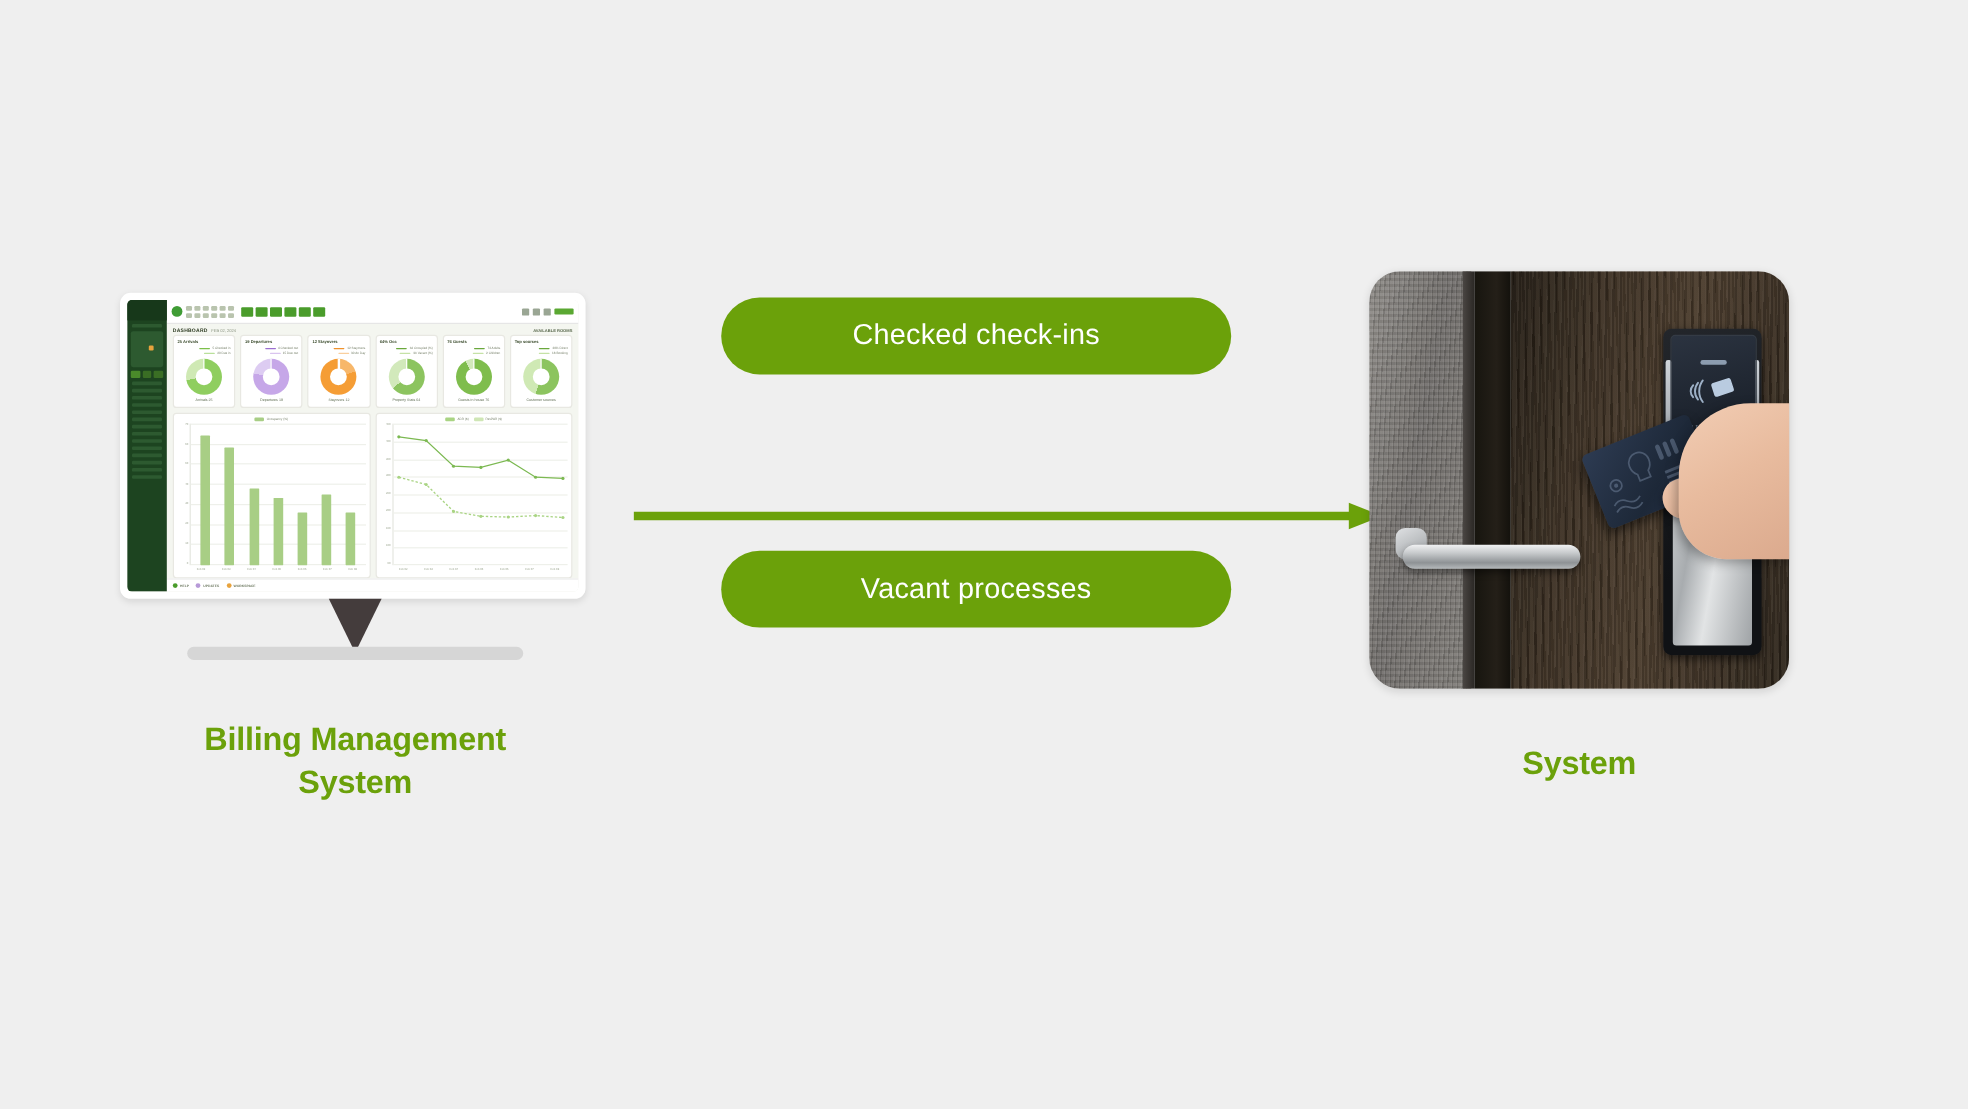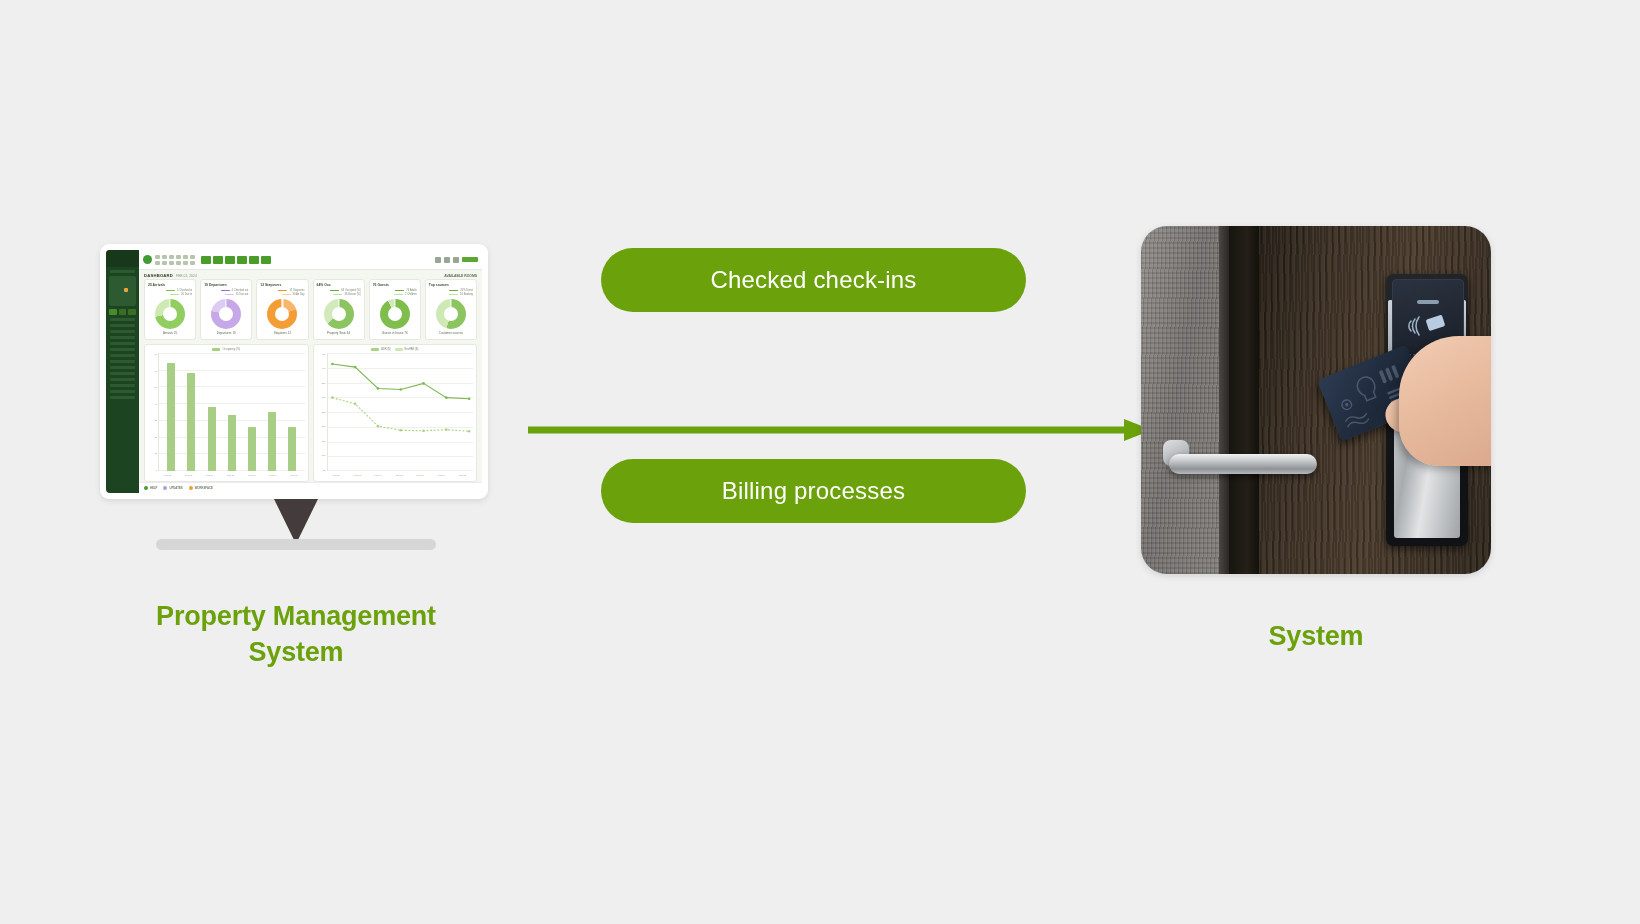--- a/index.html
+++ b/index.html
@@ -517,29 +517,29 @@
 
         </div>
       </div>
     </div>
 
     <div class="stand"></div>
     <div class="stand-base"></div>
   </div>
 
   <div class="caption" id="caption-left">
-    <div>Property Management</div>
+    <div>Billing Management</div>
     <div>System</div>
   </div>
 
   <div class="pill" id="pill-0">
     <span>Checked check-ins</span>
   </div>
   <div class="pill" id="pill-2">
-    <span>Billing processes</span>
+    <span>Vacant processes</span>
   </div>
 
   <svg id="flow-arrow" viewBox="0 0 625 32">
     <line x1="0" y1="16" x2="600" y2="16" stroke="#6ba10a" stroke-width="7"></line>
     <polygon points="596,5 624,16 596,27" fill="#6ba10a"></polygon>
   </svg>
 
   <div id="doorlock-photo">
     <div class="dl">
       <div class="dl-jamb"></div>

